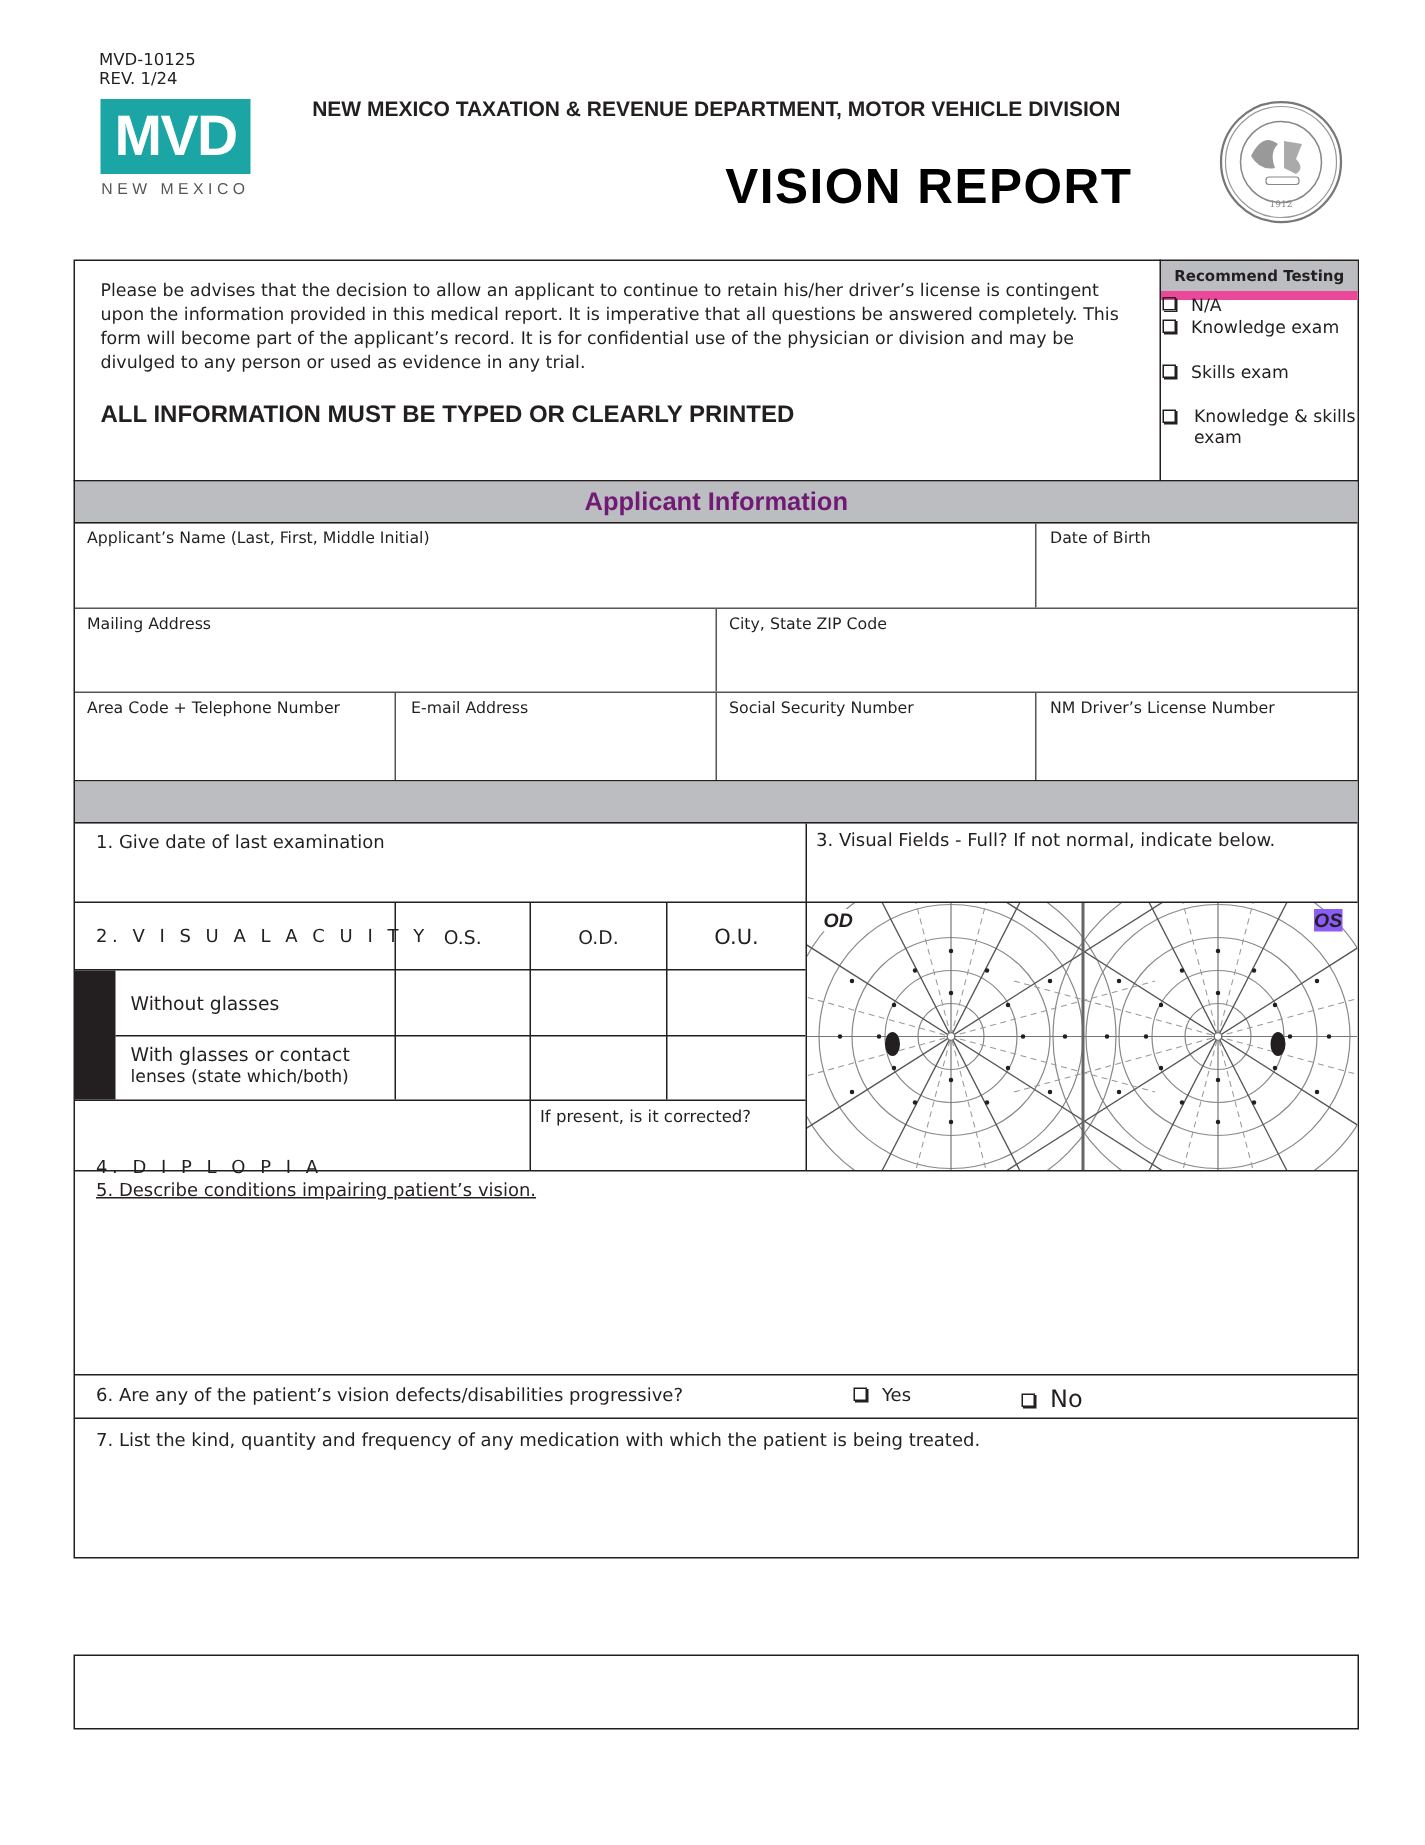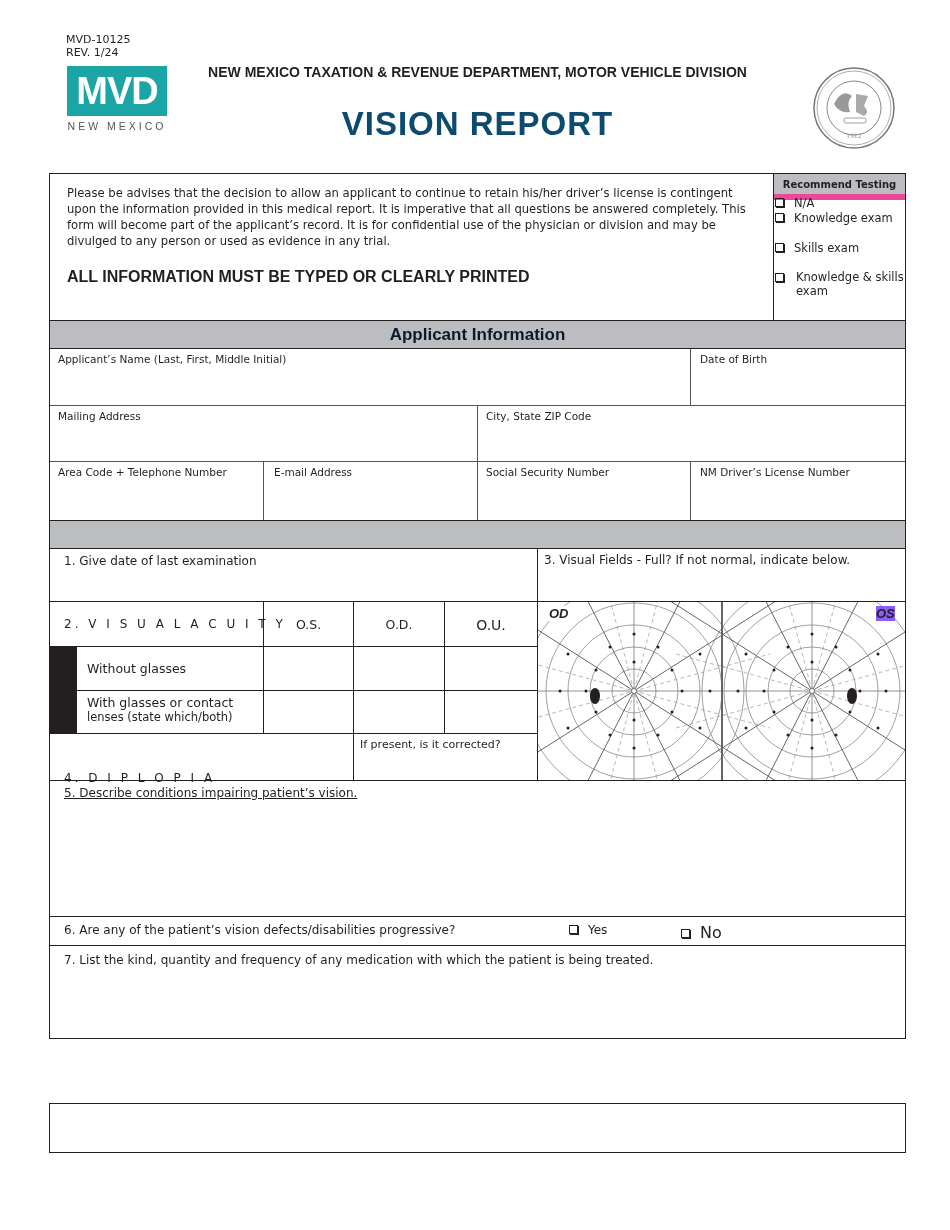--- a/index.html
+++ b/index.html
@@ -2,21 +2,21 @@
 <html><head>
 <meta charset="utf-8">
 <style>
   html, body { margin: 0; padding: 0; background: #ffffff; }
   body { width: 950px; height: 1230px; position: relative; font-family: "DejaVu Sans", sans-serif; color: #231f20; overflow: hidden; }
   .abs { position: absolute; }
   .form-id { left: 66px; top: 33px; font-size: 11px; line-height: 13px; color: #231f20; }
   .logo-box { left: 67px; top: 66px; width: 100px; height: 50px; background: #1ba6a5; color: #fff; font-family: "Liberation Sans", sans-serif; font-weight: bold; font-size: 38px; line-height: 50px; text-align: center; letter-spacing: -1px; }
   .logo-sub { left: 67px; top: 120px; width: 100px; font-size: 10.5px; letter-spacing: 3px; color: #555; text-align: center; font-family: "Liberation Sans", sans-serif; }
   .dept { left: 200px; top: 64px; width: 555px; text-align: center; font-family: "Liberation Sans", sans-serif; font-weight: bold; font-size: 14px; color: #231f20; }
-  .title { left: 200px; top: 105px; width: 555px; text-align: center; font-family: "Liberation Sans", sans-serif; font-weight: bold; font-size: 33px; letter-spacing: 1px; color: #0c4a6e; }
+  .title { left: 200px; top: 105px; width: 555px; text-align: right; font-family: "Liberation Sans", sans-serif; font-weight: bold; font-size: 33px; letter-spacing: 1px; color: #000000; }
   .seal { left: 812px; top: 66px; width: 84px; height: 84px; }
   .box { border: 1px solid #231f20; box-sizing: border-box; }
   .hline { background: #231f20; height: 1px; }
   .vline { background: #231f20; width: 1px; }
   .txt { font-family: "DejaVu Sans", sans-serif; font-size: 11.5px; color: #231f20; }
   .small { font-size: 10.5px; }
   .gray { background: #bcbdc0; }
   .cb { display: inline-block; width: 7px; height: 7px; border: 1px solid #231f20; box-shadow: 1px 1px 0 #231f20; margin-right: 10px; vertical-align: 0px; }
   .spaced { letter-spacing: 3px; }
   .center { text-align: center; }
@@ -61,21 +61,21 @@
 <div class="abs txt" style="left:775px; top:241px; font-size:11.5px; line-height:14px;">
   <span class="cb"></span><span>Skills exam</span>
 </div>
 <div class="abs txt" style="left:775px; top:270px; width:130px; font-size:11.5px; line-height:14px;">
   <span class="cb" style="float:left; margin-top:3px;"></span>
     <div style="margin-left:21px;">Knowledge &amp; skills exam</div>
 </div>
 
 <div class="abs box" style="left:49px; top:320px; width:857px; height:719px;"></div>
 <div class="abs gray" style="left:50px; top:321px; width:855px; height:27px; border-bottom:1px solid #231f20;">
-  <div class="center" style="font-family:'Liberation Sans', sans-serif; font-weight:bold; font-size:17px; line-height:28px; color:#0f172a;">Applicant Information</div>
+  <div class="center" style="font-family:'Liberation Sans', sans-serif; font-weight:bold; font-size:17px; line-height:28px; color:#701a75;">Applicant Information</div>
 </div>
 
 <div class="abs hline" style="left:50px; top:405px; width:855px; background:#555;"></div>
 <div class="abs vline" style="left:690px; top:349px; height:56px; background:#555;"></div>
 <div class="abs txt small" style="left:58px; top:353px;">Applicant’s Name (Last, First, Middle Initial)</div>
 <input class="field" style="left: 58px; top: 372px; width: 625px; height: 28px;">
 <div class="abs txt small" style="left:700px; top:353px;">Date of Birth</div>
 <input class="field" style="left: 700px; top: 372px; width: 200px; height: 28px;">
 
 <div class="abs hline" style="left:50px; top:461px; width:855px; background:#555;"></div>

